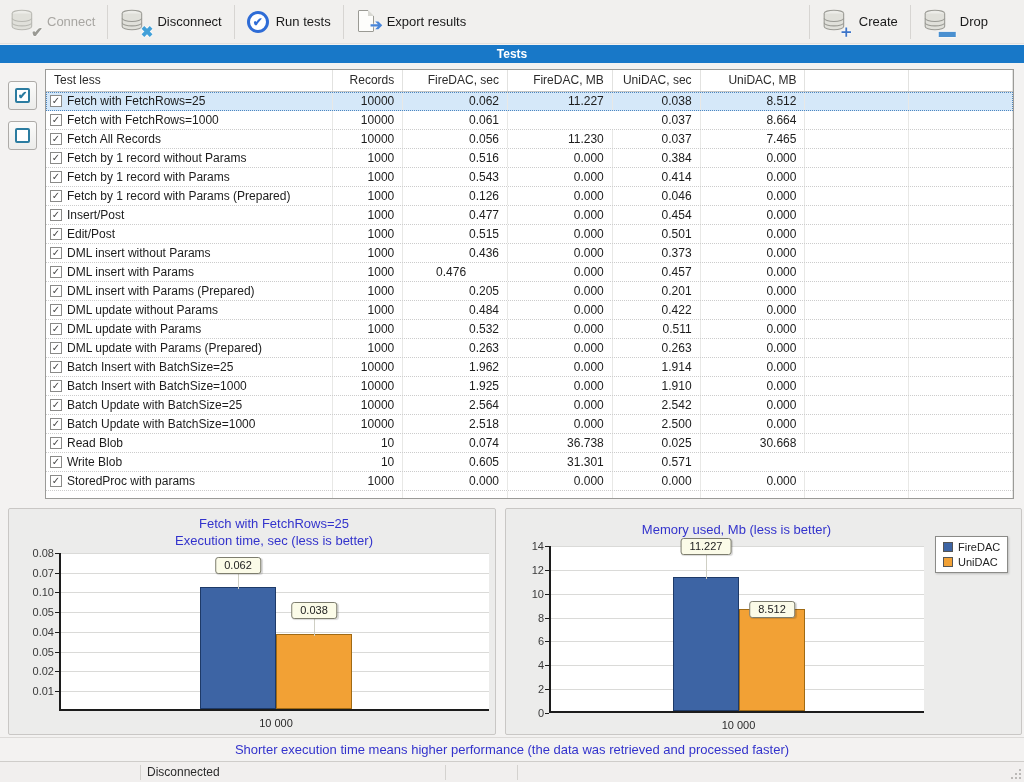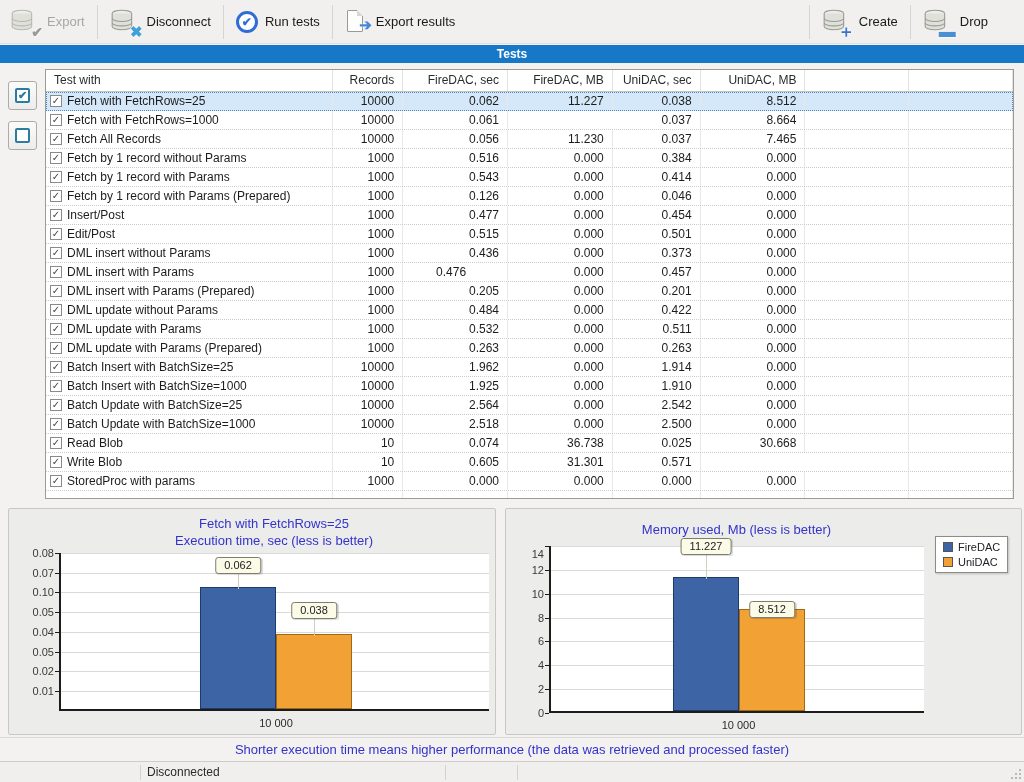--- a/index.html
+++ b/index.html
@@ -79,21 +79,21 @@
   <div class="toolbar">
     <button class="tb-btn disabled">
       <span class="dbicon">
         <svg width="26" height="26" viewBox="0 0 24 24">
             <ellipse cx="11" cy="5" rx="9" ry="3" fill="#ecece8" stroke="#b8b8b2"></ellipse>
             <path d="M2 5 v12 a9 3 0 0 0 18 0 V5" fill="#e0e0da" stroke="#b8b8b2"></path>
             <path d="M2 9.5 a9 3 0 0 0 18 0 M2 13.5 a9 3 0 0 0 18 0" fill="none" stroke="#b8b8b2"></path>
           </svg>
         <span class="badge gray">✔</span>
       </span>
-      <span>Export</span>
+      <span>Connect</span>
     </button>
     <div class="tb-sep"></div>
     <button class="tb-btn">
       <span class="dbicon">
         <svg width="26" height="26" viewBox="0 0 24 24">
             <ellipse cx="11" cy="5" rx="9" ry="3" fill="#ecece8" stroke="#9a9a94"></ellipse>
             <path d="M2 5 v12 a9 3 0 0 0 18 0 V5" fill="#e0e0da" stroke="#9a9a94"></path>
             <path d="M2 9.5 a9 3 0 0 0 18 0 M2 13.5 a9 3 0 0 0 18 0" fill="none" stroke="#9a9a94"></path>
           </svg>
         <span class="badge bluex">✖</span>
@@ -148,21 +148,21 @@
 
   <button class="side-btn" style="top:81px">
     <span class="cbox">✔</span>
   </button>
   <button class="side-btn" style="top:121px">
     <span class="cbox"></span>
   </button>
 
   <div class="grid" id="grid">
       <div class="g-head">
-        <div class="cell namecell" style="padding-left: 8px; width: 288px;">Test with</div>
+        <div class="cell namecell" style="padding-left: 8px; width: 288px;">Test less</div>
         <div class="cell num" style="width: 70px;">Records</div>
         <div class="cell num" style="width: 105px;">FireDAC, sec</div>
         <div class="cell num" style="width: 105px;">FireDAC, MB</div>
         <div class="cell num" style="width: 88px;">UniDAC, sec</div>
         <div class="cell num" style="width: 105px;">UniDAC, MB</div>
         <div class="cell num" style="width: 104px;"></div>
         <div class="cell num" style="width: 104px;"></div>
       </div>
       <div class="g-row selected">
         <div class="cell namecell" style="width: 288px;">
@@ -503,21 +503,21 @@
         <div class="gline" style="top: 72px;"></div>
         <div class="ytick" style="top: 72px;">8</div>
         <div class="ydash" style="top: 72px;"></div>
         <div class="gline" style="top: 48px;"></div>
         <div class="ytick" style="top: 48px;">10</div>
         <div class="ydash" style="top: 48px;"></div>
         <div class="gline" style="top: 24px;"></div>
         <div class="ytick" style="top: 24px;">12</div>
         <div class="ydash" style="top: 24px;"></div>
         <div class="gline" style="top: 0px;"></div>
-        <div class="ytick" style="top: 0px; margin-top: 8px;">14</div>
+        <div class="ytick" style="top: 0px;">14</div>
         <div class="ydash" style="top: 0px;"></div>
         <div class="bar" style="left: 122px; width: 66px; height: 134px; background: rgb(61, 100, 164); border: 1px solid rgb(30, 58, 104);"></div>
         <div class="connector" style="left: 155px; top: 8px; height: 25px;"></div>
         <div class="callout" style="left: 155px; top: -8px;">11.227</div>
         <div class="bar" style="left: 188px; width: 66px; height: 102px; background: rgb(242, 161, 53); border: 1px solid rgb(160, 106, 20);"></div>
         <div class="callout" style="left: 221px; top: 55px;">8.512</div>
         <div class="xcat" style="left: 187.5px; top: 173px;">10 000</div>
       </div>
       <div class="legend" style="left: 429px; top: 27px;">
         <div class="leg-item">

